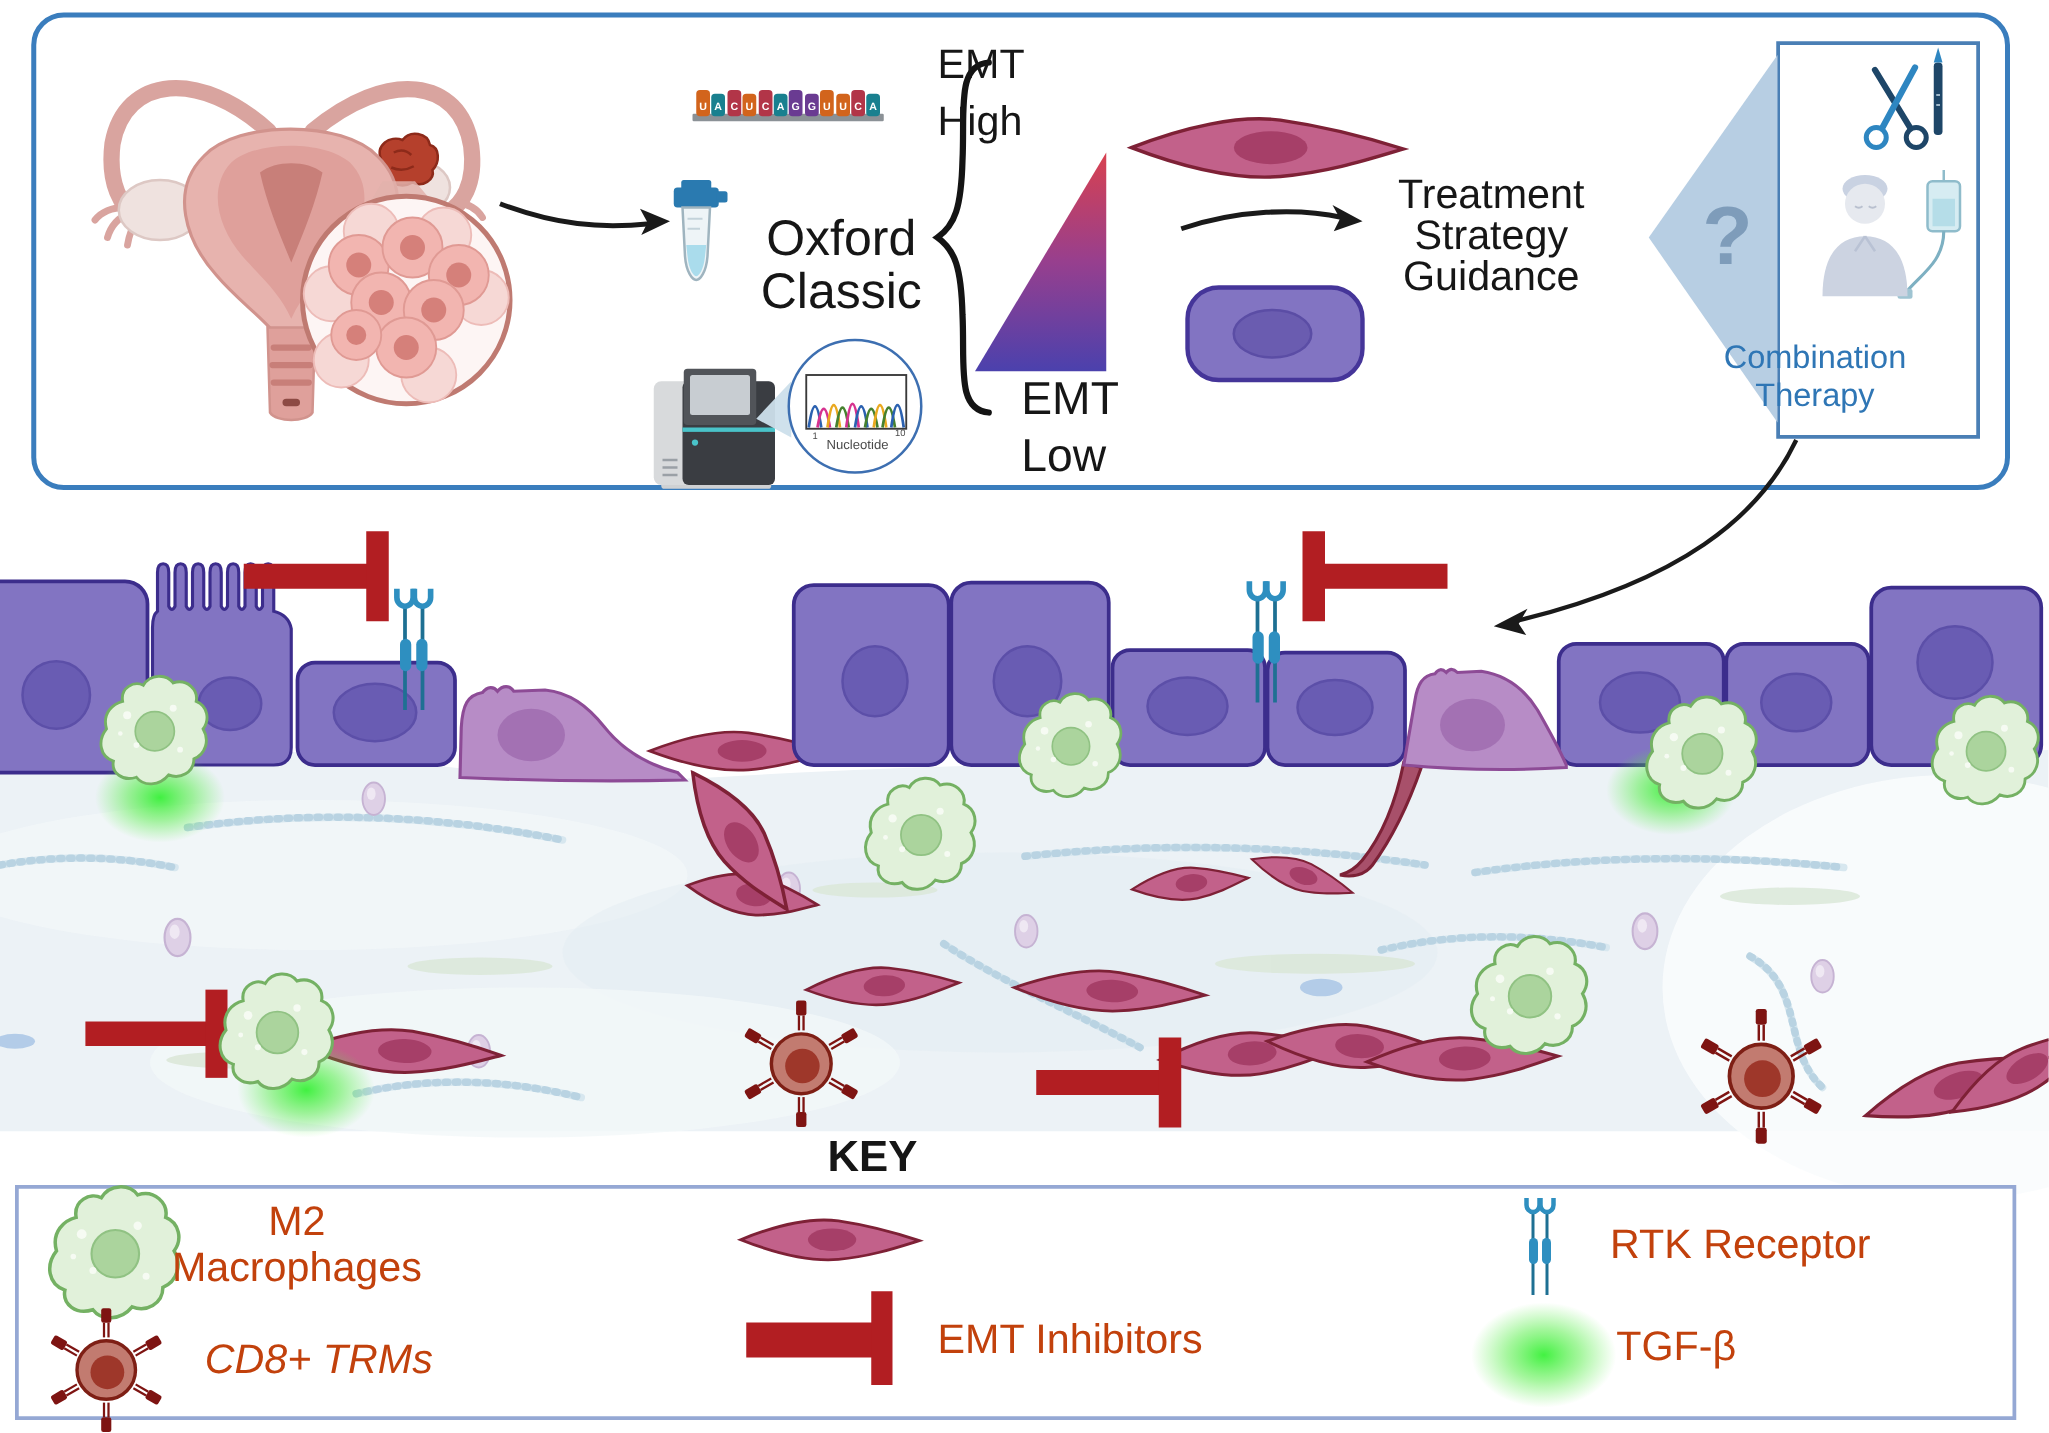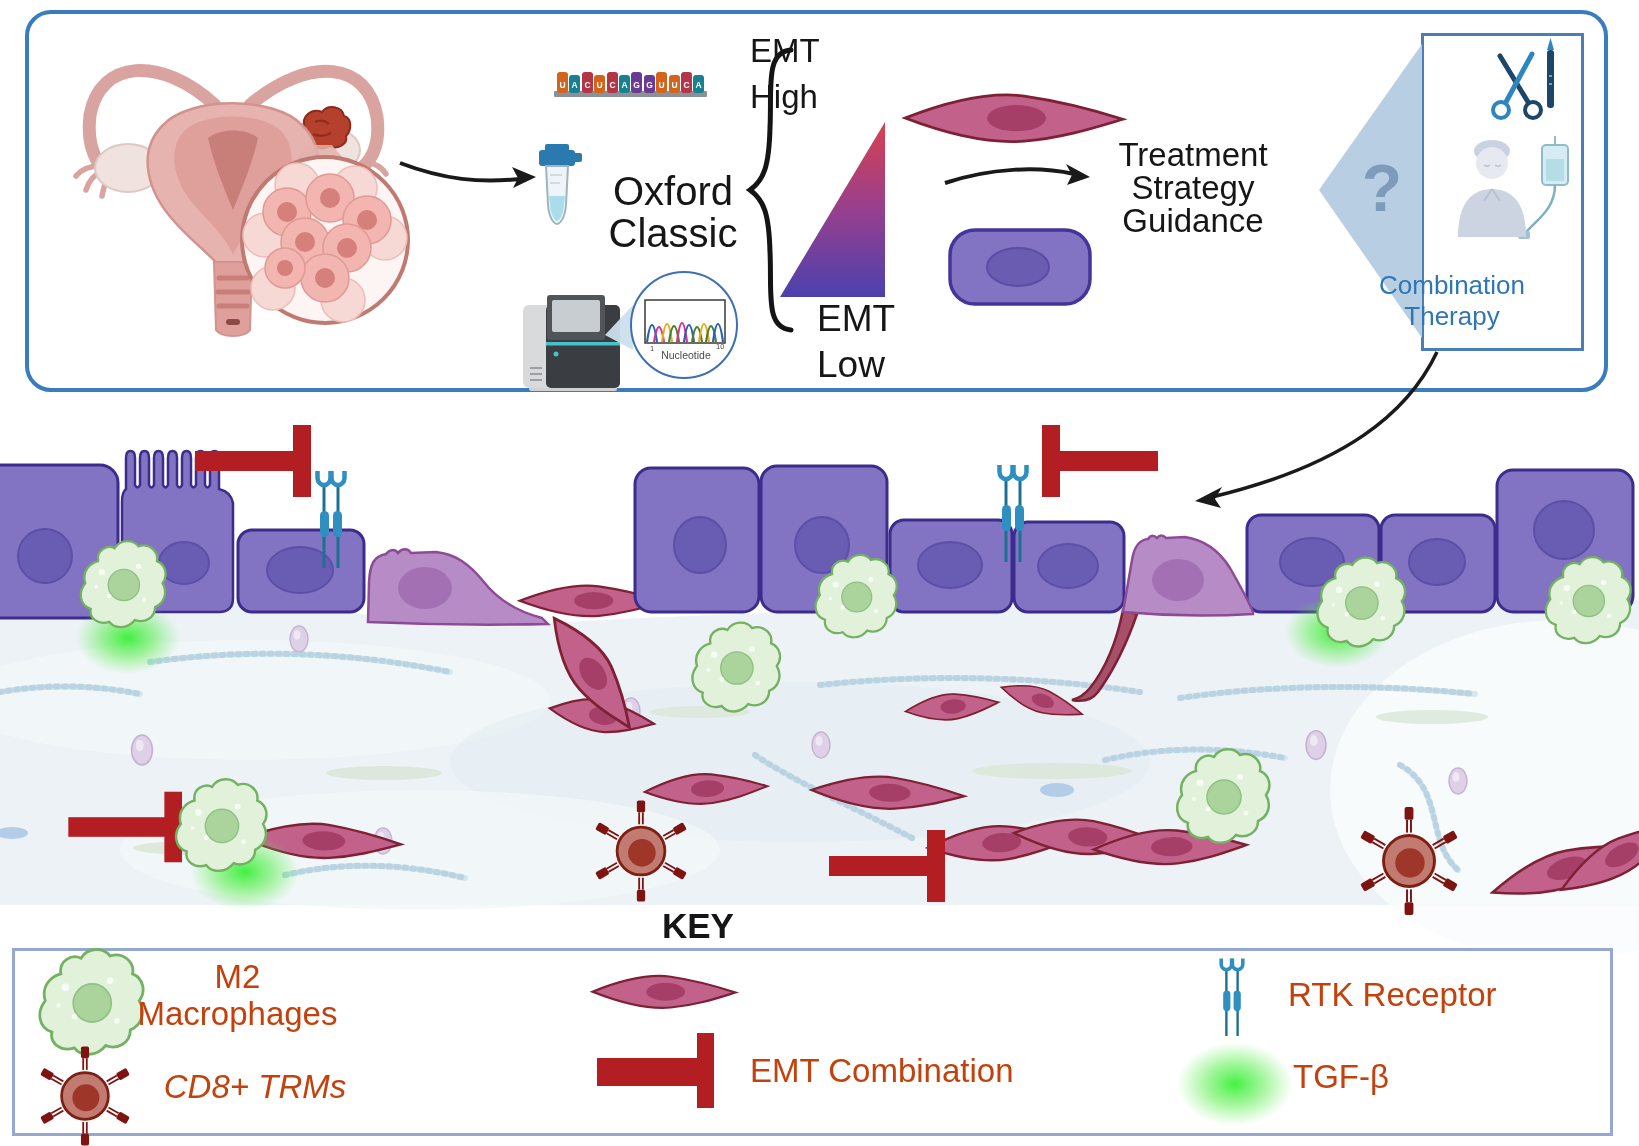--- a/index.html
+++ b/index.html
@@ -427,17 +427,17 @@
 
   <div class="txt t-oxford">Oxford Classic</div>
   <div class="txt t-emthigh">EMT High</div>
   <div class="txt t-emtlow">EMT Low</div>
   <div class="txt t-treat">Treatment Strategy Guidance</div>
   <div class="txt t-quest">?</div>
   <div class="txt t-combo">Combination Therapy</div>
   <div class="txt t-key">KEY</div>
   <div class="klabel k-m2">M2 Macrophages</div>
   <div class="klabel k-cd8">CD8+ TRMs</div>
-  <div class="klabel k-emtinh">EMT Combination</div>
+  <div class="klabel k-emtinh">EMT Inhibitors</div>
   <div class="klabel k-rtk">RTK Receptor</div>
   <div class="klabel k-tgf">TGF-β</div>
 
 </div>
 
 </body></html>

